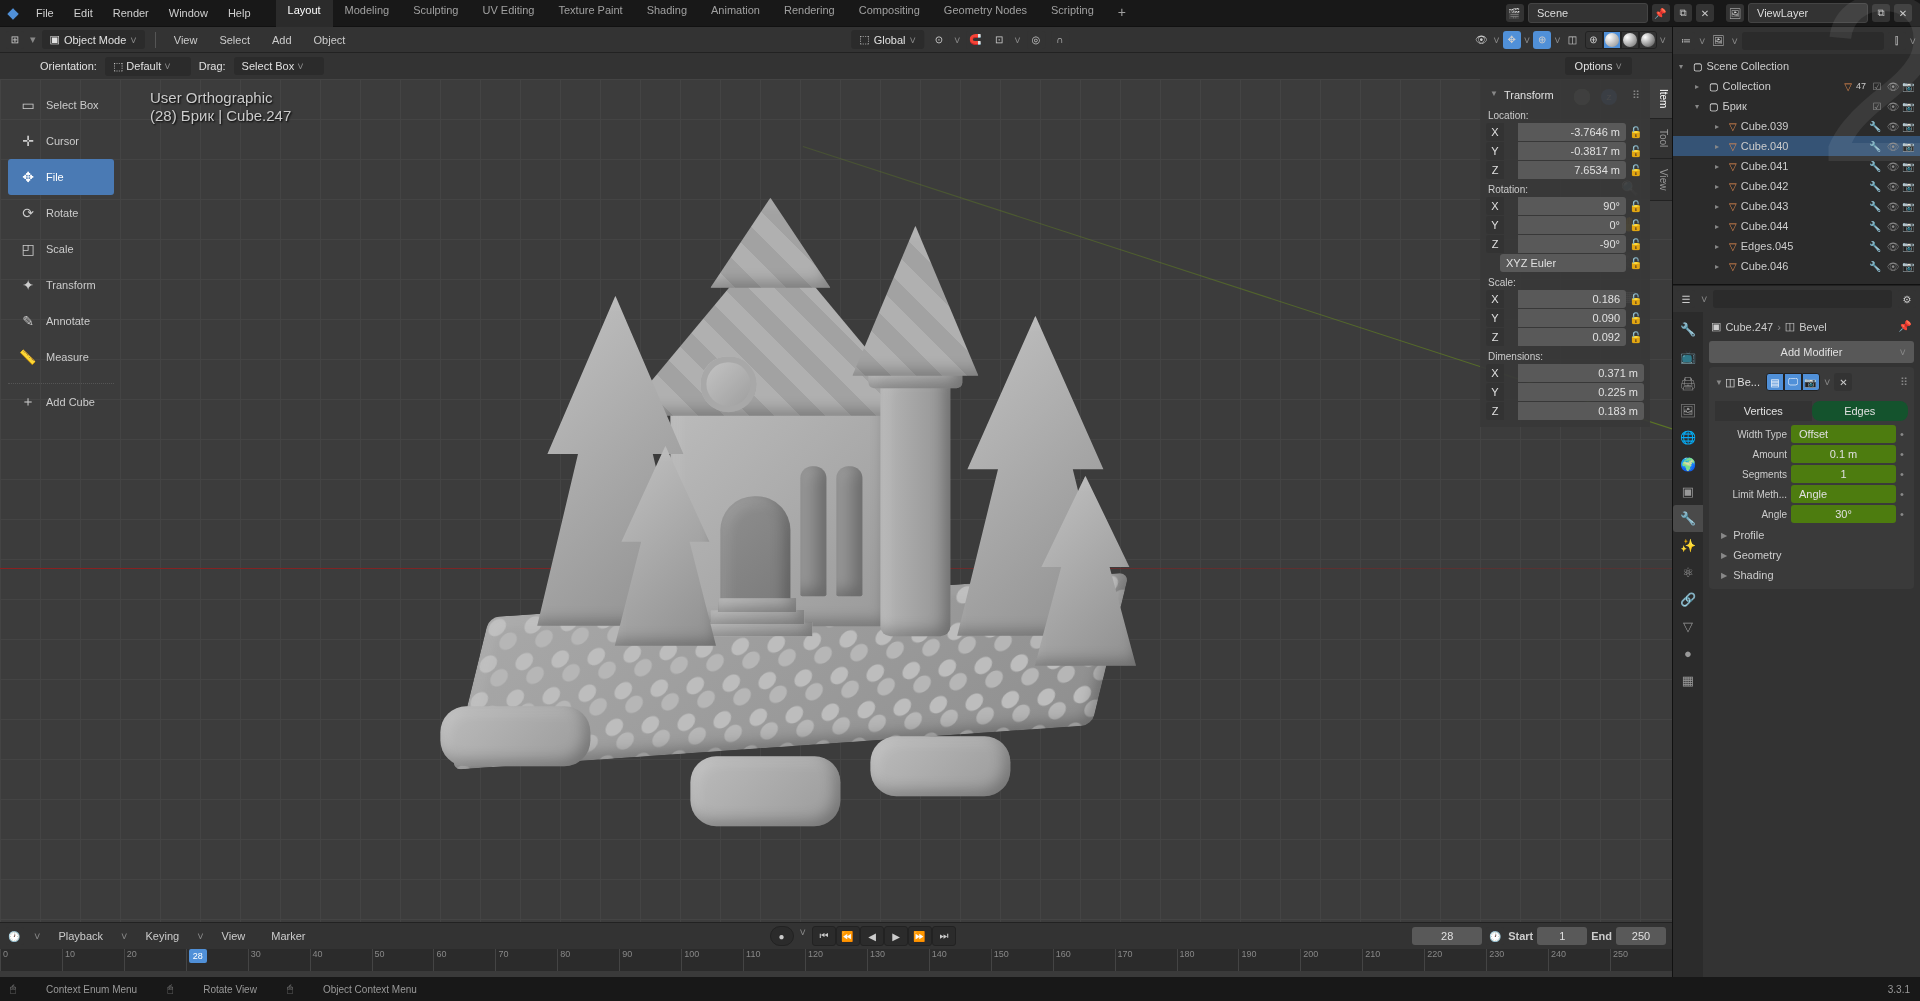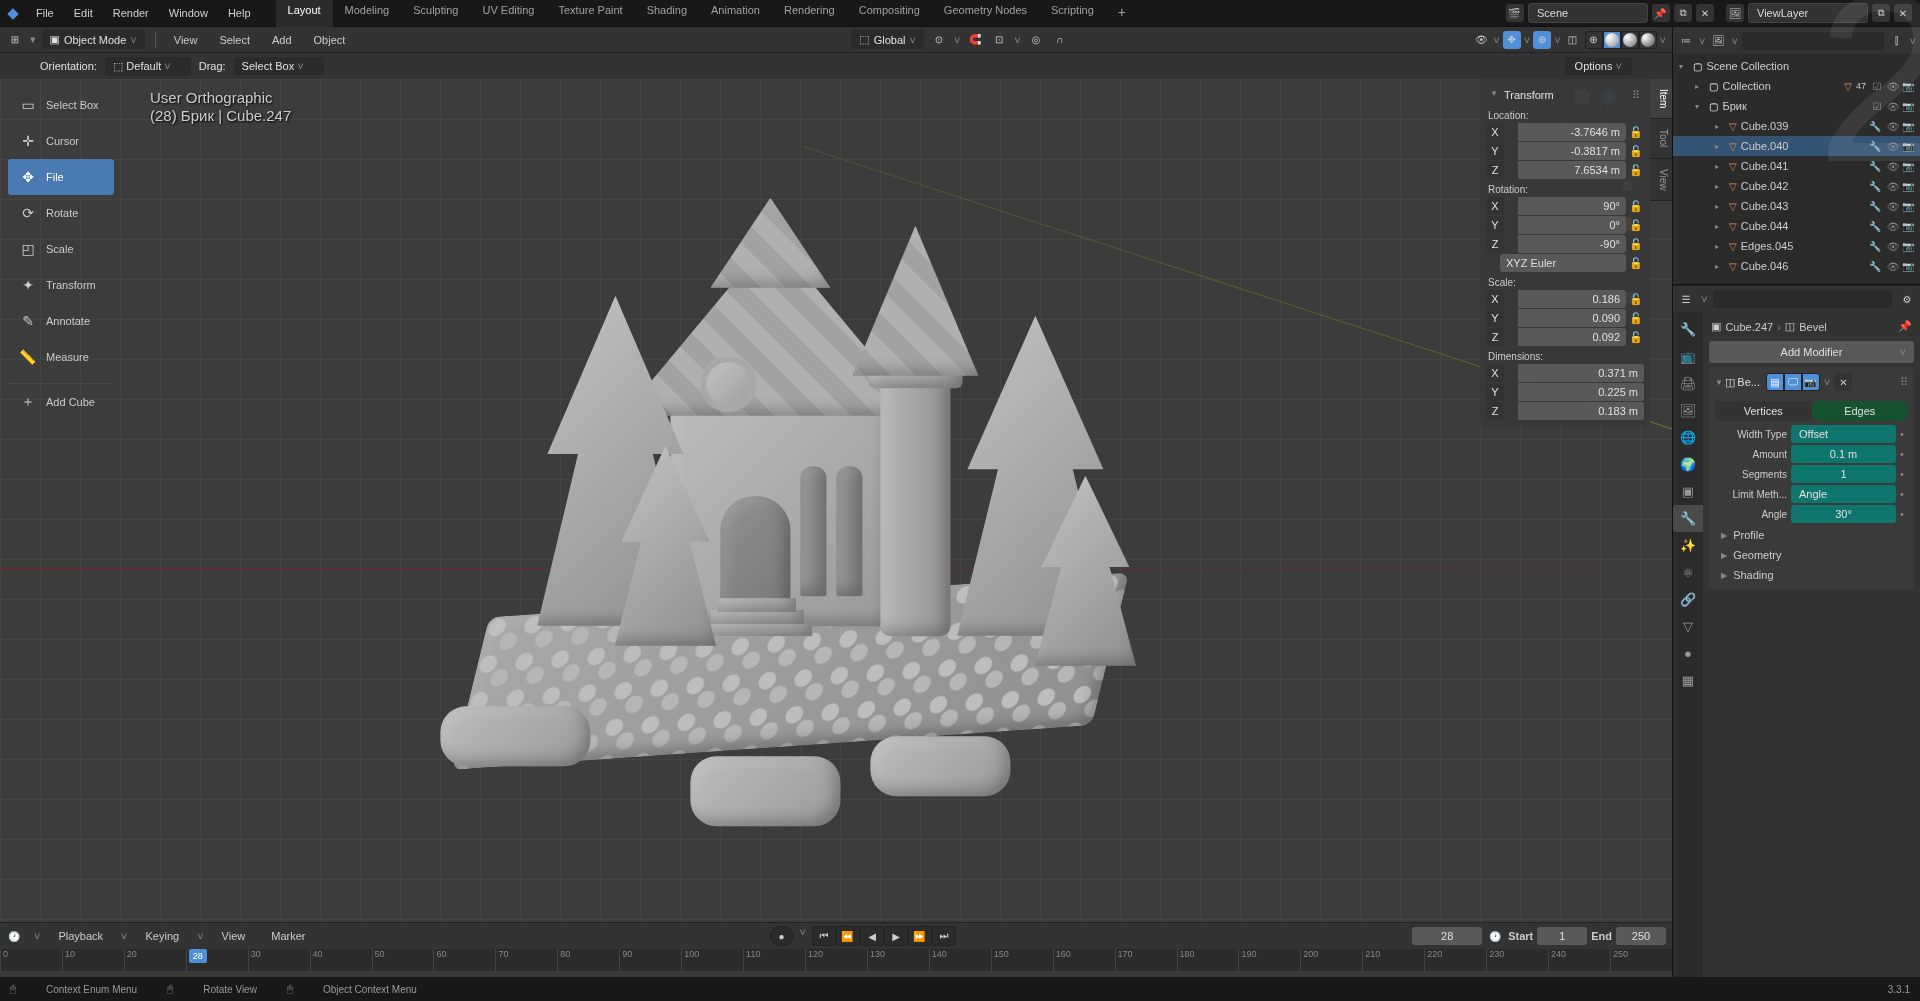--- a/index.html
+++ b/index.html
@@ -104,21 +104,21 @@
 .prop-body { flex: 1; padding: 4px 6px; overflow: hidden; }
 .prop-crumb { display: flex; align-items: center; gap: 4px; padding: 4px 2px; color: #ccc; font-size: 11px; }
 .add-mod-btn { background: #585858; border-radius: 3px; padding: 5px 8px; margin: 4px 0; display: flex; justify-content: center; position: relative; }
 .mod-panel { background: #3a3a3a; border-radius: 4px; padding: 4px 6px; margin-top: 4px; }
 .mod-panel-header { display: flex; align-items: center; gap: 2px; padding: 2px 0 6px; }
 .mod-panel .seg { display: flex; margin: 4px 0; }
 .mod-panel .seg span { flex: 1; text-align: center; padding: 4px 0; background: #333; }
 .mod-panel .seg span.active { background: #14532d; border-radius: 8px; }
 .mod-panel .prow { display: flex; align-items: center; margin: 2px 0; gap: 4px; }
 .mod-panel .prow label { width: 72px; text-align: right; font-size: 10px; color: #ccc; }
-.mod-panel .prow .val { flex: 1; background: #0f766e; text-align: center; padding: 3px 4px; border-radius: 3px; }
+.mod-panel .prow .val { flex: 1; background: #4d7c0f; text-align: center; padding: 3px 4px; border-radius: 3px; }
 .mod-panel .prow .dot { width: 8px; color: #888; }
 .mod-sub { display: flex; align-items: center; gap: 6px; padding: 4px 6px; color: #ccc; }
 .collapse-ico { font-size: 8px; color: #888; }
 
 .center-header-right { margin-left: auto; display: flex; gap: 3px; align-items: center; }
 .options-btn { background: #2b2b2b; padding: 3px 10px; border-radius: 3px; margin-left: auto; }
 .fr { display: flex; align-items: center; gap: 4px; }
 .tl-field { background: #595959; padding: 3px 8px; border-radius: 3px; min-width: 50px; text-align: center; }
 .tl-label { color: #ccc; font-weight: bold; }
 .sphere { width: 14px; height: 14px; border-radius: 50%; background: radial-gradient(circle at 30% 30%, #fff, #888); display: inline-block; }

